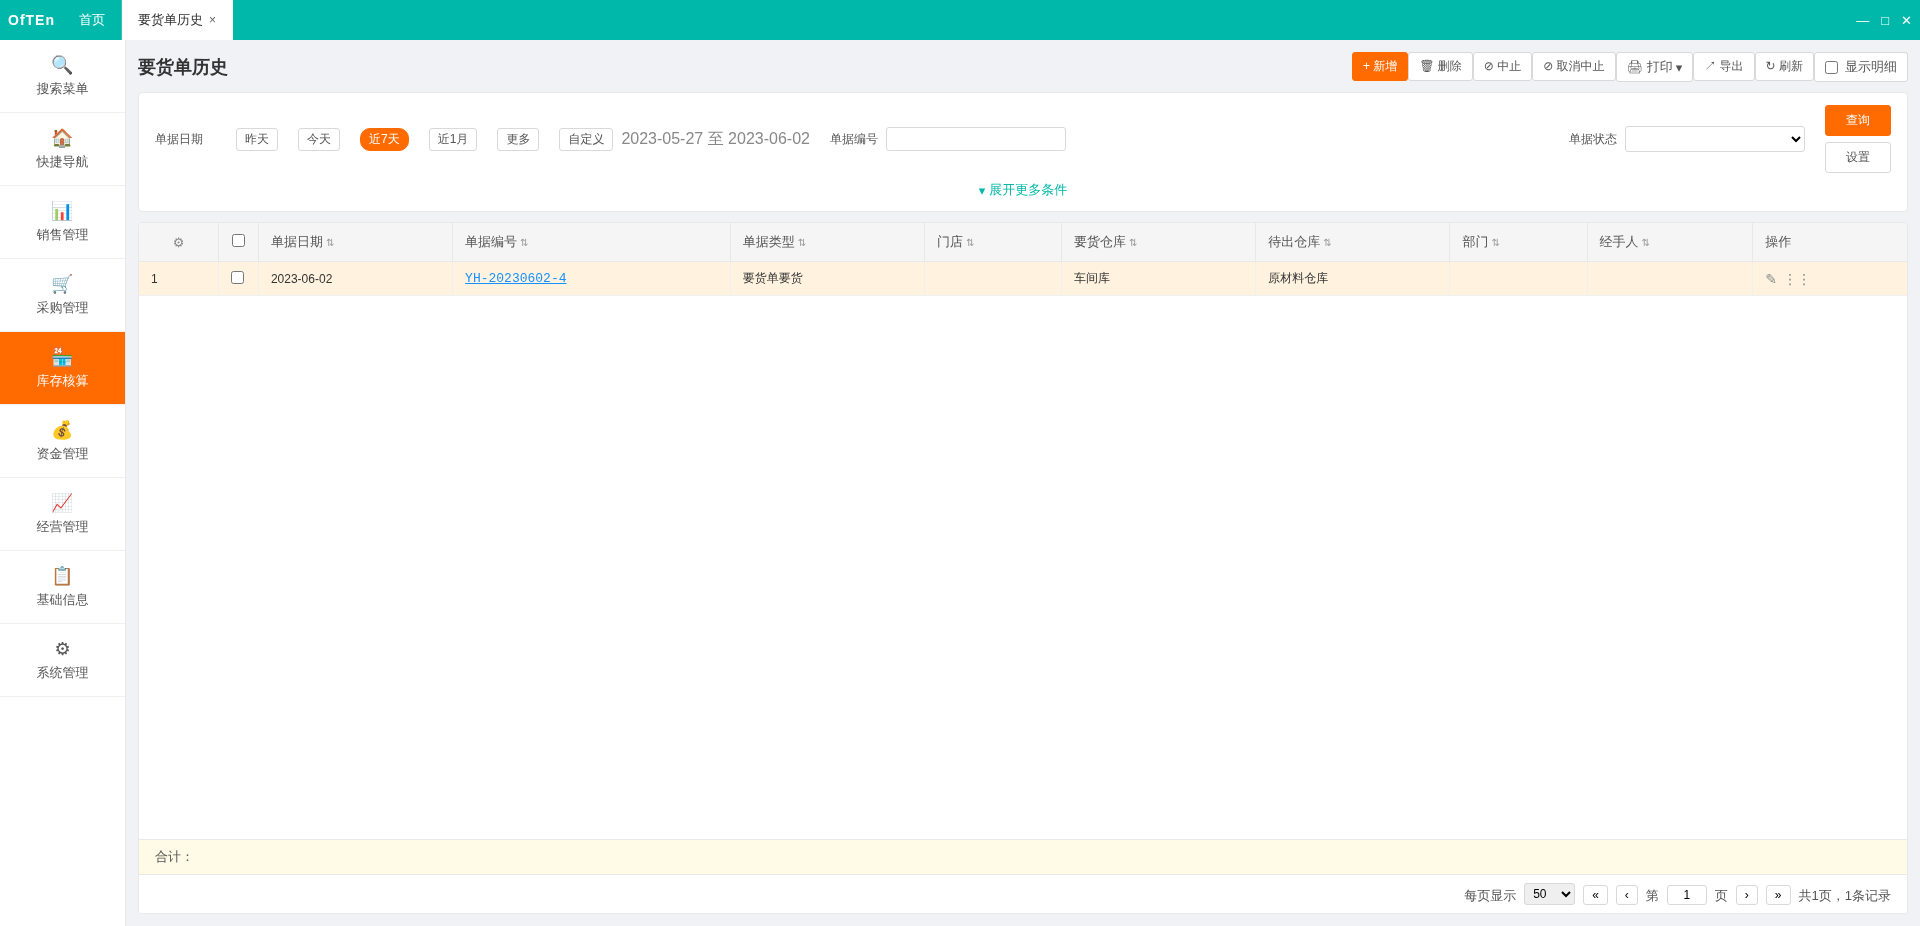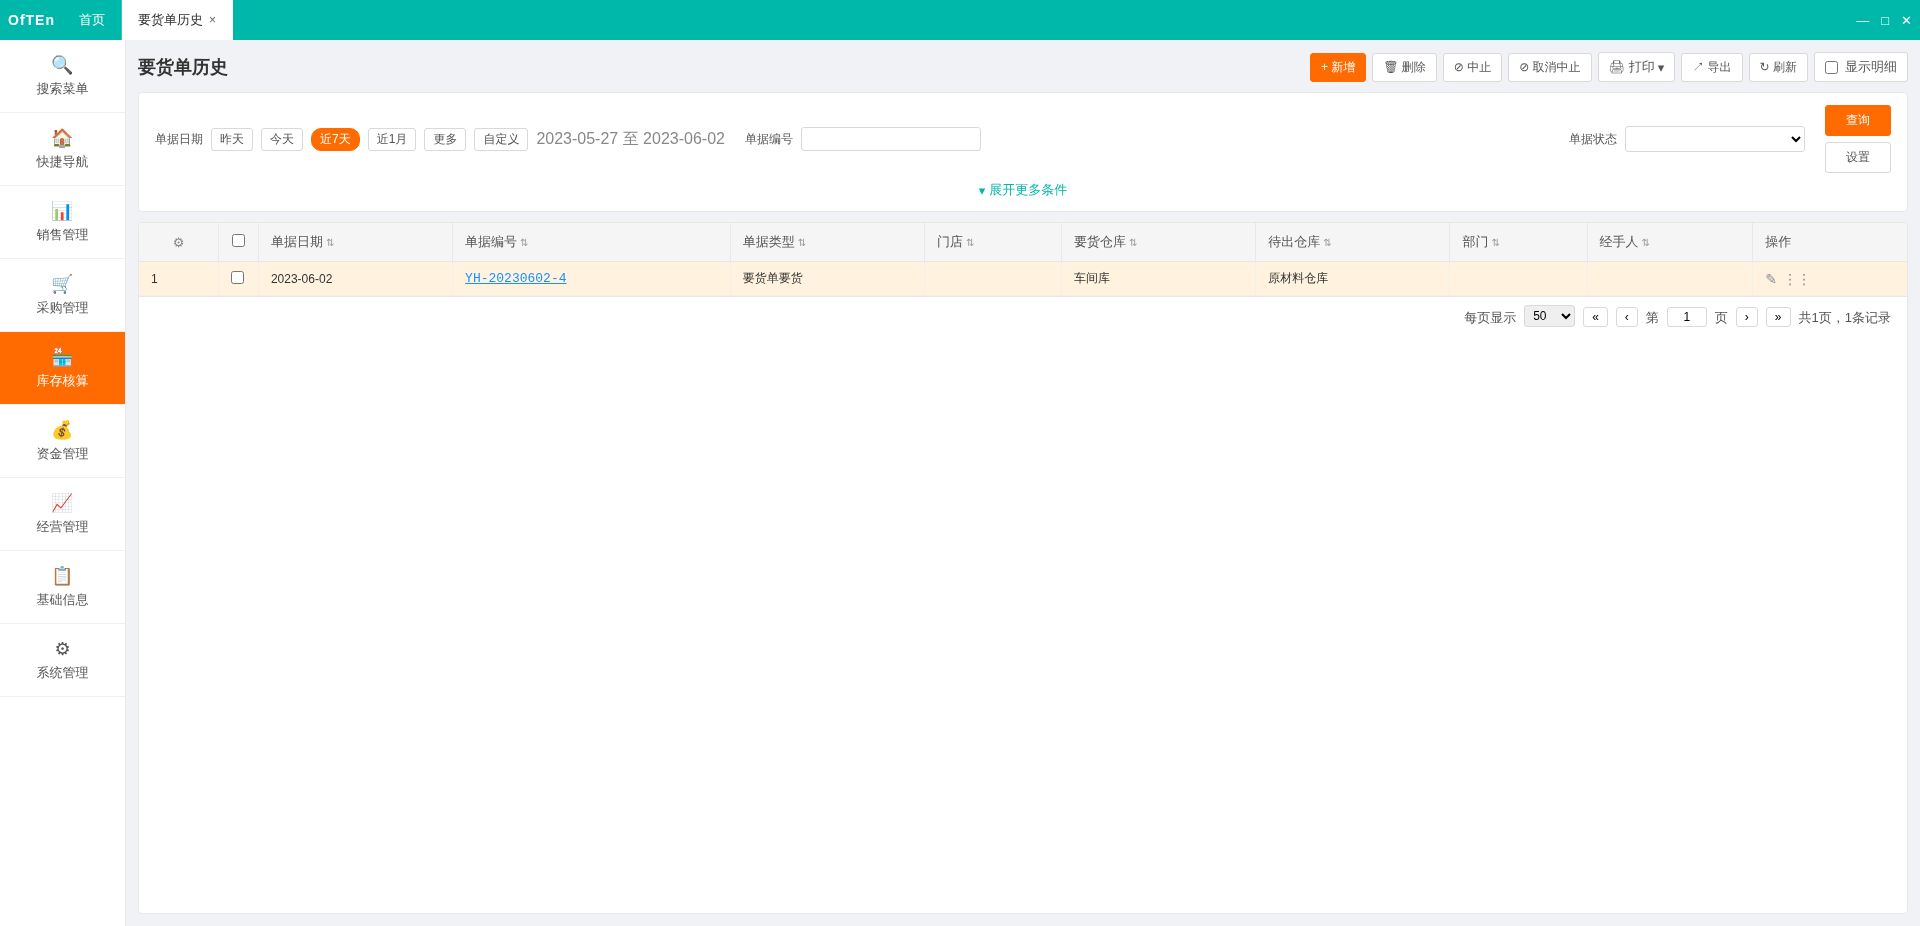--- a/index.html
+++ b/index.html
@@ -102,22 +102,22 @@
       align-items: center;
       justify-content: space-between;
     }
     .page-title {
       font-size: 18px;
       font-weight: bold;
       color: #333;
     }
     .toolbar {
       display: flex;
-      align-items: center;
-      gap: 6px;
+      align-items: flex-start;
+      gap: 0;
     }
     .toolbar-btn {
       display: flex;
       align-items: center;
       gap: 3px;
       padding: 5px 10px;
       border: 1px solid #d9d9d9;
       background: white;
       border-radius: 3px;
       cursor: pointer;
@@ -151,21 +151,22 @@
       gap: 8px;
     }
     .filter-label {
       color: #555;
       font-size: 12px;
       white-space: nowrap;
     }
     .filter-date-btns {
       display: flex;
       align-items: center;
-      gap: 8px;
+      gap: 20px;
+      margin-left: 25px;
     }
     .date-btn {
       padding: 2px 8px;
       border: 1px solid #d9d9d9;
       background: white;
       border-radius: 3px;
       cursor: pointer;
       font-size: 12px;
       color: #555;
     }
@@ -518,20 +519,23 @@
             <td>
               <div class="action-icons">
                 <span class="action-icon">✎</span>
                 <span class="action-icon">⋮⋮</span>
               </div>
             </td>
           </tr>
         </tbody>
       </table>
 
+      <div class="summary-bar">
+        <span>合计：</span>
+      </div>
 
       <div class="pagination-bar">
         <span>每页显示</span>
         <select>
           <option>50</option>
           <option>10</option>
           <option>20</option>
           <option>100</option>
         </select>
         <button class="page-btn">«</button>

